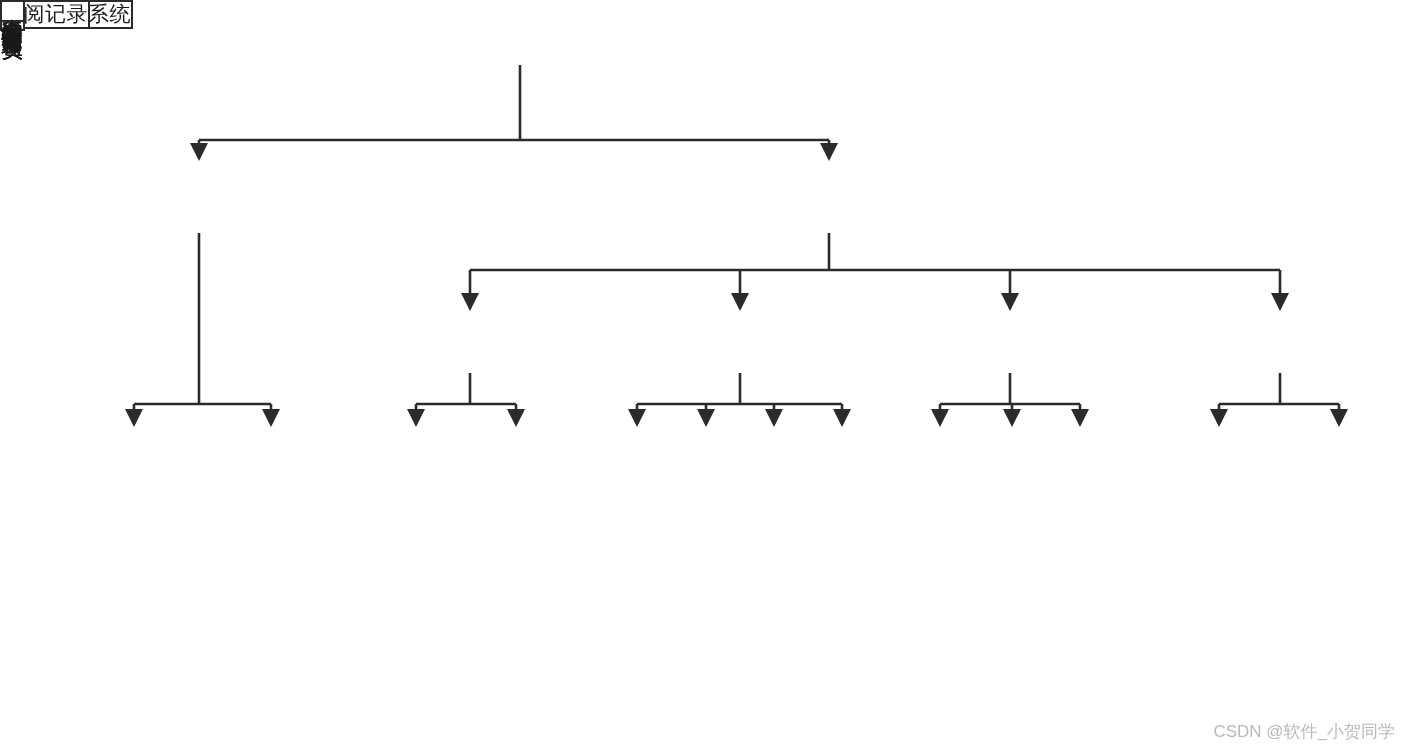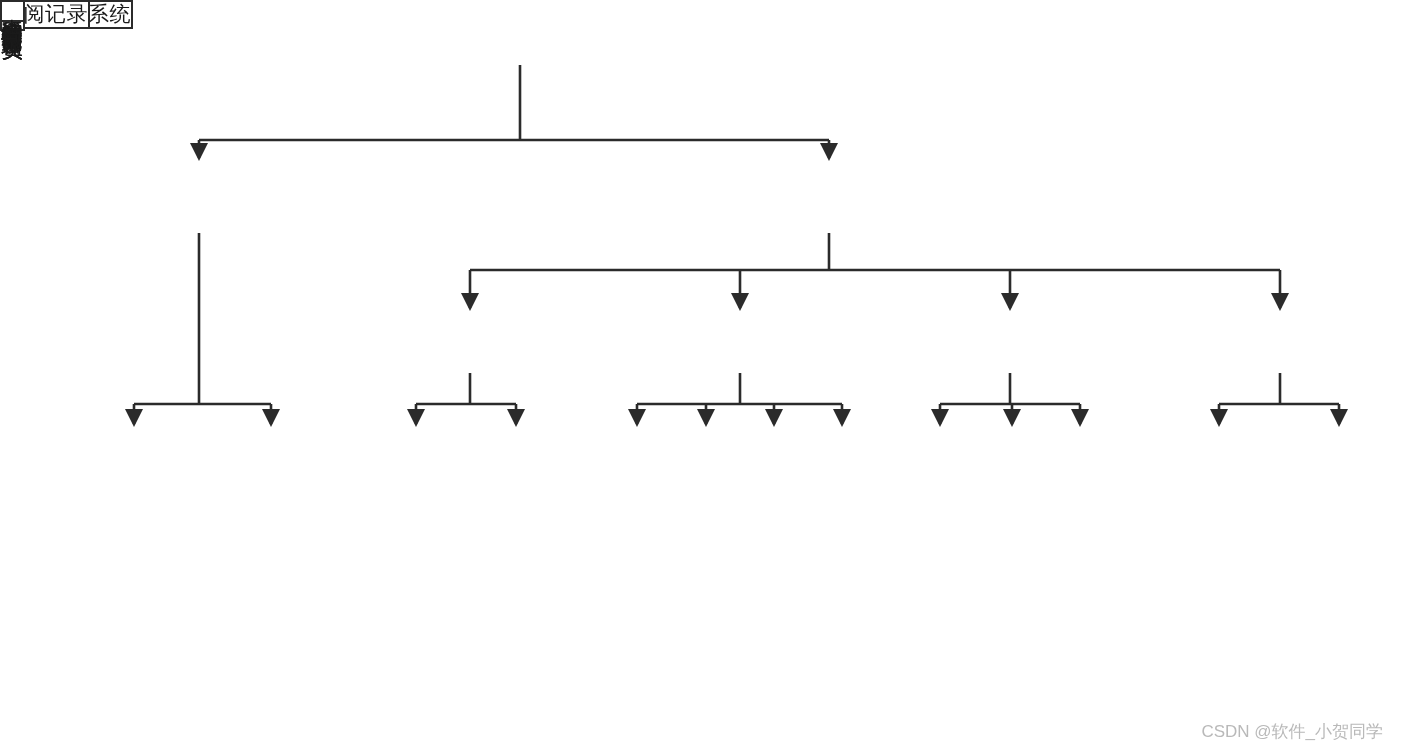--- a/index.html
+++ b/index.html
@@ -57,21 +57,21 @@
     text-orientation: upright;
     font-size: 21px;
     letter-spacing: 3px;
     white-space: nowrap;
     line-height: 1;
     display: block;
   }
 
   .watermark {
     position: absolute;
-    right: 22px;
+    right: 10px;
     bottom: 4px;
     font-size: 17px;
     color: #b9b9b9;
     white-space: nowrap;
     z-index: 3;
     font-family: "Liberation Sans", "DejaVu Sans", sans-serif;
   }
 </style>
 </head>
 <body>

